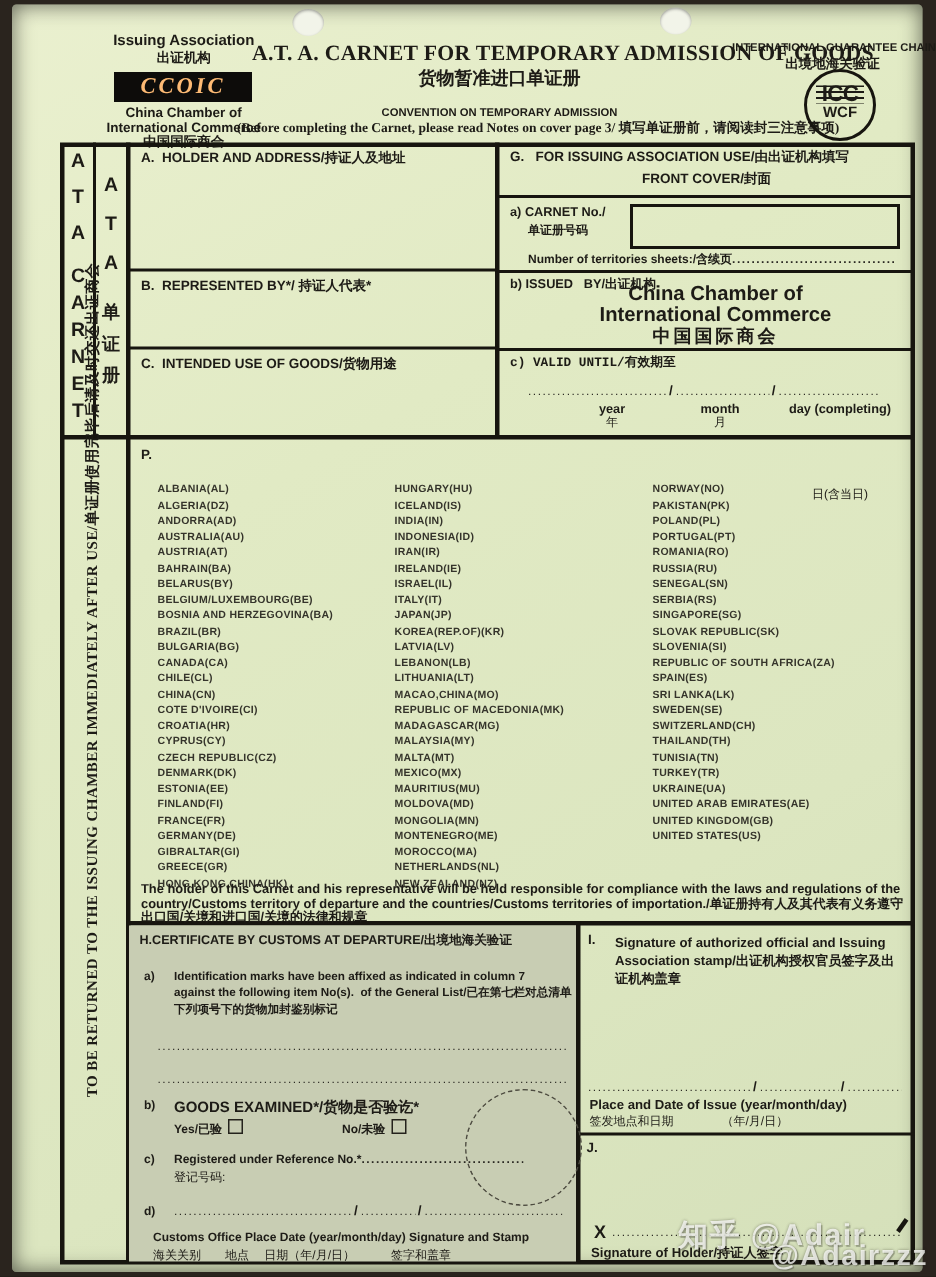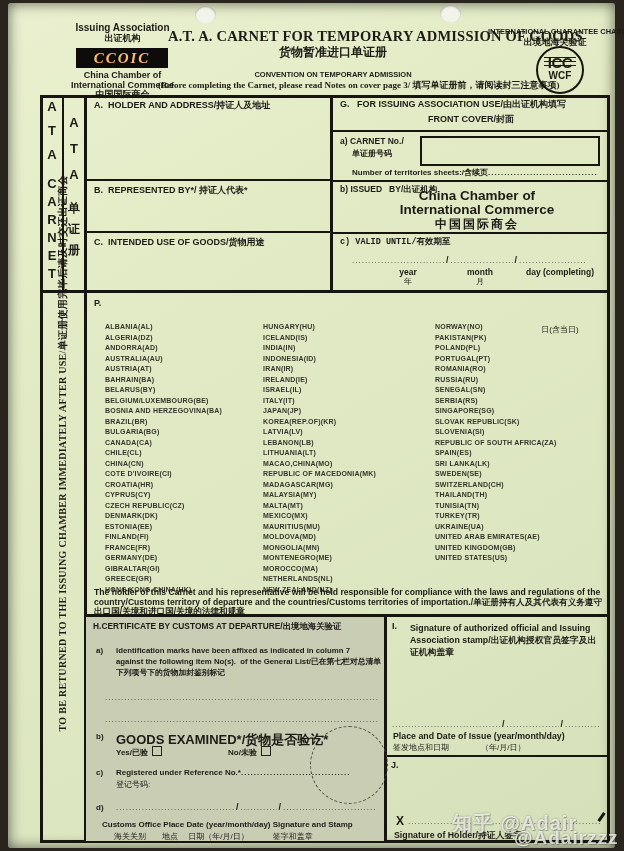--- a/index.html
+++ b/index.html
@@ -230,32 +230,32 @@
 
   <div class="t b" style="left:93px;top:622px;font-size:8.4px;">H.CERTIFICATE BY CUSTOMS AT DEPARTURE/出境地海关验证</div>
   <div class="t b" style="left:96px;top:647px;font-size:8px;">a)</div>
   <div class="t b" style="left:116px;top:647px;font-size:7.8px;">Identification marks have been affixed as indicated in column 7</div>
   <div class="t b" style="left:116px;top:658px;font-size:7.8px;">against the following item No(s).  of the General List/已在第七栏对总清单</div>
   <div class="t b" style="left:116px;top:669px;font-size:7.8px;">下列项号下的货物加封鉴别标记</div>
   <div class="t" style="left:105px;top:694px;font-size:8px;"><span class="dots" style="width:273px;">........................................................................................................................................................</span></div>
   <div class="t" style="left:105px;top:716px;font-size:8px;"><span class="dots" style="width:273px;">........................................................................................................................................................</span></div>
 
   <div class="t b" style="left:96px;top:733px;font-size:8px;">b)</div>
-  <div class="t b" style="left:116px;top:733px;font-size:13px;">GOODS EXAMINED*/货物是否验讫*</div>
+  <div class="t b" style="left:116px;top:733px;font-size:10px;">GOODS EXAMINED*/货物是否验讫*</div>
   <div class="t b" style="left:116px;top:746px;font-size:8px;"><span>Yes/已验</span><span class="chk"></span></div>
   <div class="t b" style="left:228px;top:746px;font-size:8px;"><span>No/未验</span><span class="chk"></span></div>
 
   <div class="t b" style="left:96px;top:769px;font-size:8px;">c)</div>
   <div class="t b" style="left:116px;top:769px;font-size:8px;"><span>Registered under Reference No.*</span><span class="dots" style="width:108px;">........................................................................................................................................................</span></div>
   <div class="t" style="left:116px;top:781px;font-size:8px;">登记号码:</div>
 
   <div class="t b" style="left:96px;top:804px;font-size:8px;">d)</div>
   <div class="t" style="left:116px;top:803px;font-size:8px;"><span class="dots" style="width:118px;">........................................................................................................................................................</span><span class="slash">/</span><span class="dots" style="width:36px;">........................................................................................................................................................</span><span class="slash">/</span><span class="dots" style="width:92px;">........................................................................................................................................................</span></div>
   <div class="t b" style="left:102px;top:821px;font-size:8px;">Customs Office Place Date (year/month/day) Signature and Stamp</div>
-  <div class="t" style="left:102px;top:833px;font-size:8px;margin-left:12px;">海关关别　　地点　 日期（年/月/日）　　　签字和盖章</div>
+  <div class="t" style="left:102px;top:833px;font-size:8px;">海关关别　　地点　 日期（年/月/日）　　　签字和盖章</div>
 
   <div class="t b" style="left:392px;top:622px;font-size:9px;">I.</div>
   <div class="wrapTxt b" style="left:410px;top:622px;width:194px;font-size:8.8px;line-height:12px;">Signature of authorized official and Issuing Association stamp/出证机构授权官员签字及出证机构盖章</div>
   <div class="t" style="left:392px;top:720px;font-size:8px;"><span class="dots" style="width:108px;">........................................................................................................................................................</span><span class="slash">/</span><span class="dots" style="width:52px;">........................................................................................................................................................</span><span class="slash">/</span><span class="dots" style="width:36px;">........................................................................................................................................................</span></div>
   <div class="t b" style="left:393px;top:732px;font-size:8.8px;">Place and Date of Issue (year/month/day)</div>
   <div class="t" style="left:393px;top:744px;font-size:8px;">签发地点和日期　　　　（年/月/日）</div>
 
   <div class="t b" style="left:391px;top:761px;font-size:9px;">J.</div>
   <div class="t b" style="left:396px;top:815px;font-size:12px;">X</div>
   <div class="t" style="left:408px;top:818px;font-size:8px;"><span class="dots" style="width:192px;">........................................................................................................................................................</span></div>

